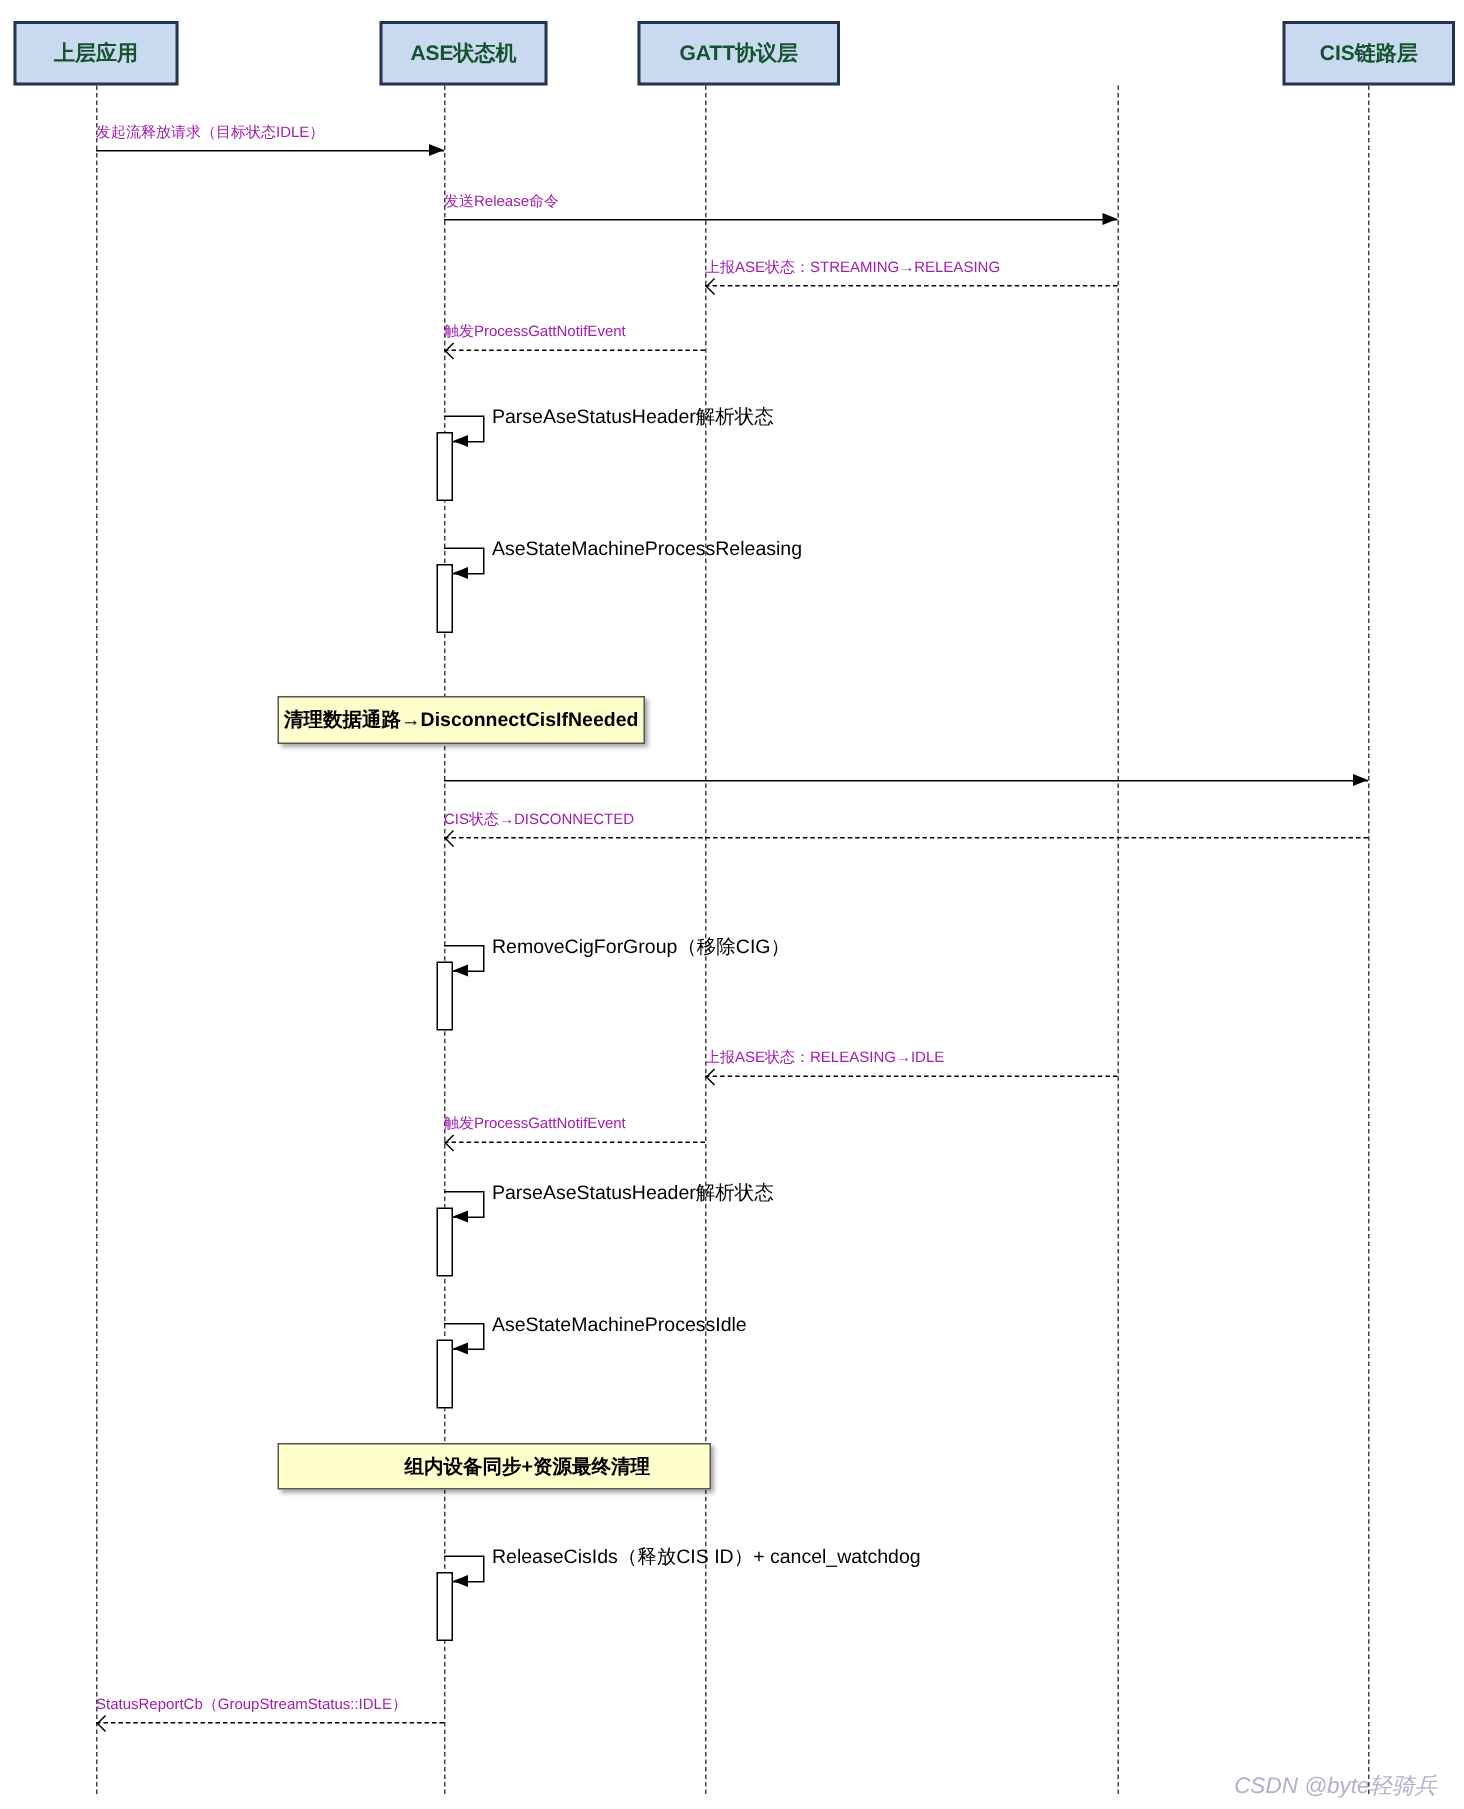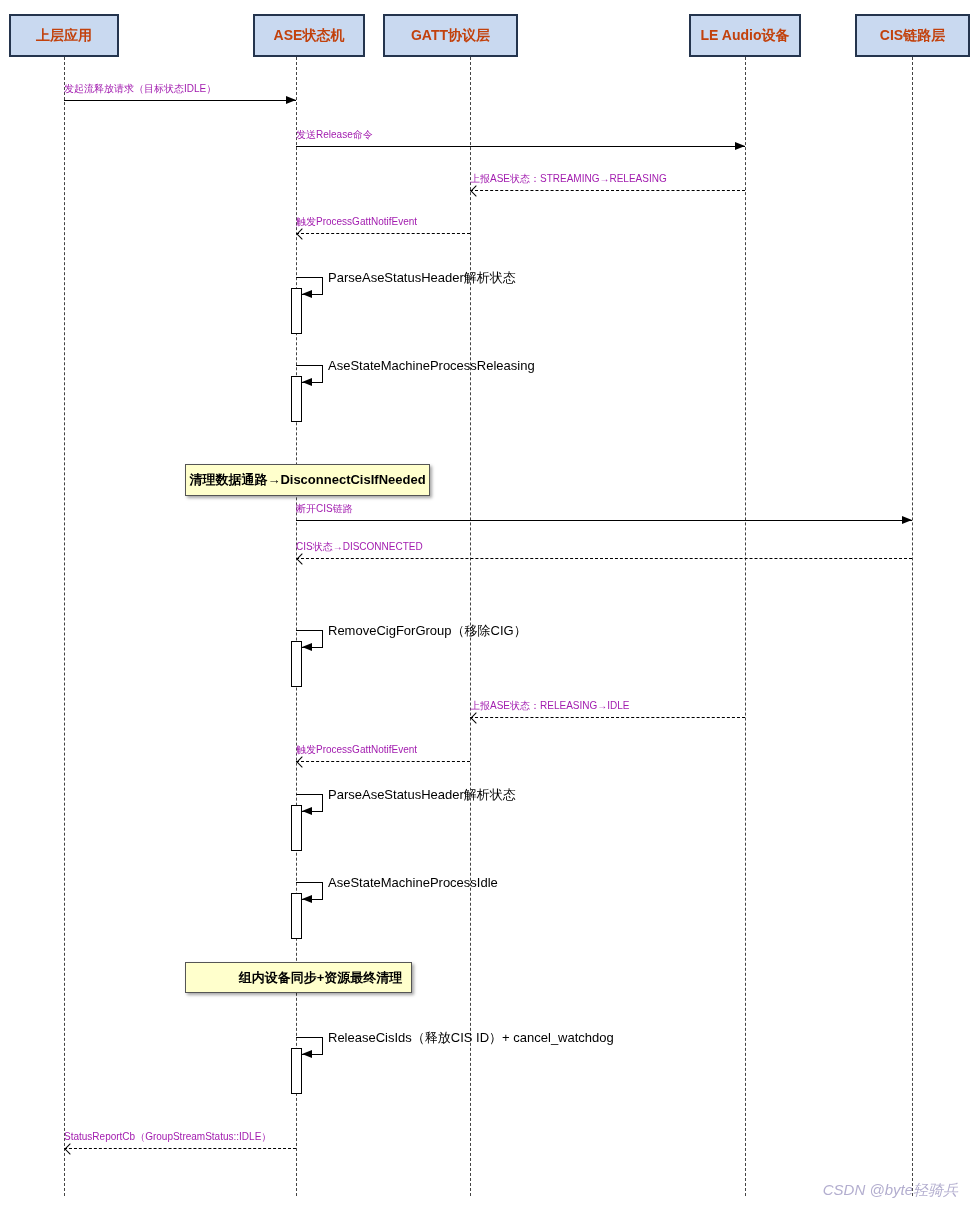--- a/index.html
+++ b/index.html
@@ -16,21 +16,21 @@
 
   .participant {
     position: absolute;
     background: var(--header-fill, #c9d9f0);
     border: 2px solid var(--header-border, #24344d);
     display: flex;
     align-items: center;
     justify-content: center;
     font-weight: bold;
     font-size: 14px;
-    color: #c2410c;
+    color: #14532d;
     white-space: nowrap;
   }
 
   .lifeline {
     position: absolute;
     width: 0;
     border-left: 1px dashed #444;
   }
 
   .msg-line { position: absolute; height: 0; }
@@ -109,23 +109,22 @@
 </style>
 </head>
 <body>
 
 <div id="diagram">
   <div class="watermark">CSDN @byte轻骑兵</div>
 <div class="participant" style="left: 9px; top: 14px; width: 110px; height: 43px;">上层应用</div>
     <div class="lifeline" style="left: 64px; top: 57px; height: 1139px;"></div>
     <div class="participant" style="left: 240px; top: 14px; width: 112px; height: 43px; margin-left: 13px;">ASE状态机</div>
     <div class="lifeline" style="left: 296px; top: 57px; height: 1139px;"></div>
-    <div class="participant" style="left: 383px; top: 14px; width: 135px; height: 43px;">GATT协议层</div>
+    <div class="participant" style="left: 425px; top: 14px; width: 135px; height: 43px;">GATT协议层</div>
     <div class="lifeline" style="left: 470px; top: 57px; height: 1139px;"></div>
-    <div class="participant" style="left: 689px; top: 14px; width: 112px; height: 43px;">LE Audio设备</div>
     <div class="lifeline" style="left: 745px; top: 57px; height: 1139px;"></div>
     <div class="participant" style="left: 855px; top: 14px; width: 115px; height: 43px;">CIS链路层</div>
     <div class="lifeline" style="left: 912px; top: 57px; height: 1139px;"></div>
     <div class="msg-line solid" style="left: 64px; top: 100px; width: 232px;"></div>
     <div class="arrow-filled-right" style="top: 96px; left: 286px;"></div>
     <div class="msg-label" style="left: 64px; width: 232px; top: 81px;">发起流释放请求（目标状态IDLE）</div>
     <div class="msg-line solid" style="left: 296px; top: 146px; width: 449px;"></div>
     <div class="arrow-filled-right" style="top: 142px; left: 735px;"></div>
     <div class="msg-label" style="left: 296px; width: 449px; top: 127px;">发送Release命令</div>
     <div class="msg-line dashed" style="left: 470px; top: 190px; width: 275px;"></div>
@@ -142,21 +141,20 @@
     <div class="self-label" style="left: 328px; top: 270px;">ParseAseStatusHeader解析状态</div>
     <div class="hook-top" style="left: 296px; top: 365px; width: 26px;"></div>
     <div class="hook-vert" style="left: 322px; top: 365px; height: 18px;"></div>
     <div class="msg-line solid" style="left: 302px; top: 382px; width: 20px;"></div>
     <div class="arrow-filled-left" style="left: 302px; top: 378px;"></div>
     <div class="activation" style="left: 291px; top: 376px; height: 46px;"></div>
     <div class="self-label" style="left: 328px; top: 358px;">AseStateMachineProcessReleasing</div>
     <div class="note" style="left: 185px; top: 444px; width: 245px; height: 32px; margin-top: 20px;">清理数据通路→DisconnectCisIfNeeded</div>
     <div class="msg-line solid" style="left: 296px; top: 520px; width: 616px;"></div>
     <div class="arrow-filled-right" style="top: 516px; left: 902px;"></div>
-    <div class="msg-label" style="left: 296px; width: 616px; top: 501px;">断开CIS链路</div>
     <div class="msg-line dashed" style="left: 296px; top: 558px; width: 616px;"></div>
     <div class="arrow-open-left" style="top: 555px; left: 298px;"></div>
     <div class="msg-label" style="left: 296px; width: 616px; top: 539px;">CIS状态→DISCONNECTED</div>
     <div class="hook-top" style="left: 296px; top: 630px; width: 26px;"></div>
     <div class="hook-vert" style="left: 322px; top: 630px; height: 18px;"></div>
     <div class="msg-line solid" style="left: 302px; top: 647px; width: 20px;"></div>
     <div class="arrow-filled-left" style="left: 302px; top: 643px;"></div>
     <div class="activation" style="left: 291px; top: 641px; height: 46px;"></div>
     <div class="self-label" style="left: 328px; top: 623px;">RemoveCigForGroup（移除CIG）</div>
     <div class="msg-line dashed" style="left: 470px; top: 717px; width: 275px;"></div>
@@ -170,21 +168,21 @@
     <div class="msg-line solid" style="left: 302px; top: 811px; width: 20px;"></div>
     <div class="arrow-filled-left" style="left: 302px; top: 807px;"></div>
     <div class="activation" style="left: 291px; top: 805px; height: 46px;"></div>
     <div class="self-label" style="left: 328px; top: 787px;">ParseAseStatusHeader解析状态</div>
     <div class="hook-top" style="left: 296px; top: 882px; width: 26px;"></div>
     <div class="hook-vert" style="left: 322px; top: 882px; height: 18px;"></div>
     <div class="msg-line solid" style="left: 302px; top: 899px; width: 20px;"></div>
     <div class="arrow-filled-left" style="left: 302px; top: 895px;"></div>
     <div class="activation" style="left: 291px; top: 893px; height: 46px;"></div>
     <div class="self-label" style="left: 328px; top: 875px;">AseStateMachineProcessIdle</div>
-    <div class="note" style="left: 185px; top: 962px; width: 227px; height: 31px; padding-left: 44px;">组内设备同步+资源最终清理</div>
+    <div class="note" style="left: 185px; top: 962px; width: 289px; height: 31px; padding-left: 44px;">组内设备同步+资源最终清理</div>
     <div class="hook-top" style="left: 296px; top: 1037px; width: 26px;"></div>
     <div class="hook-vert" style="left: 322px; top: 1037px; height: 18px;"></div>
     <div class="msg-line solid" style="left: 302px; top: 1054px; width: 20px;"></div>
     <div class="arrow-filled-left" style="left: 302px; top: 1050px;"></div>
     <div class="activation" style="left: 291px; top: 1048px; height: 46px;"></div>
     <div class="self-label" style="left: 328px; top: 1030px;">ReleaseCisIds（释放CIS ID）+ cancel_watchdog</div>
     <div class="msg-line dashed" style="left: 64px; top: 1148px; width: 232px;"></div>
     <div class="arrow-open-left" style="top: 1145px; left: 66px;"></div>
     <div class="msg-label" style="left: 64px; width: 232px; top: 1129px;">StatusReportCb（GroupStreamStatus::IDLE）</div>
   </div>

